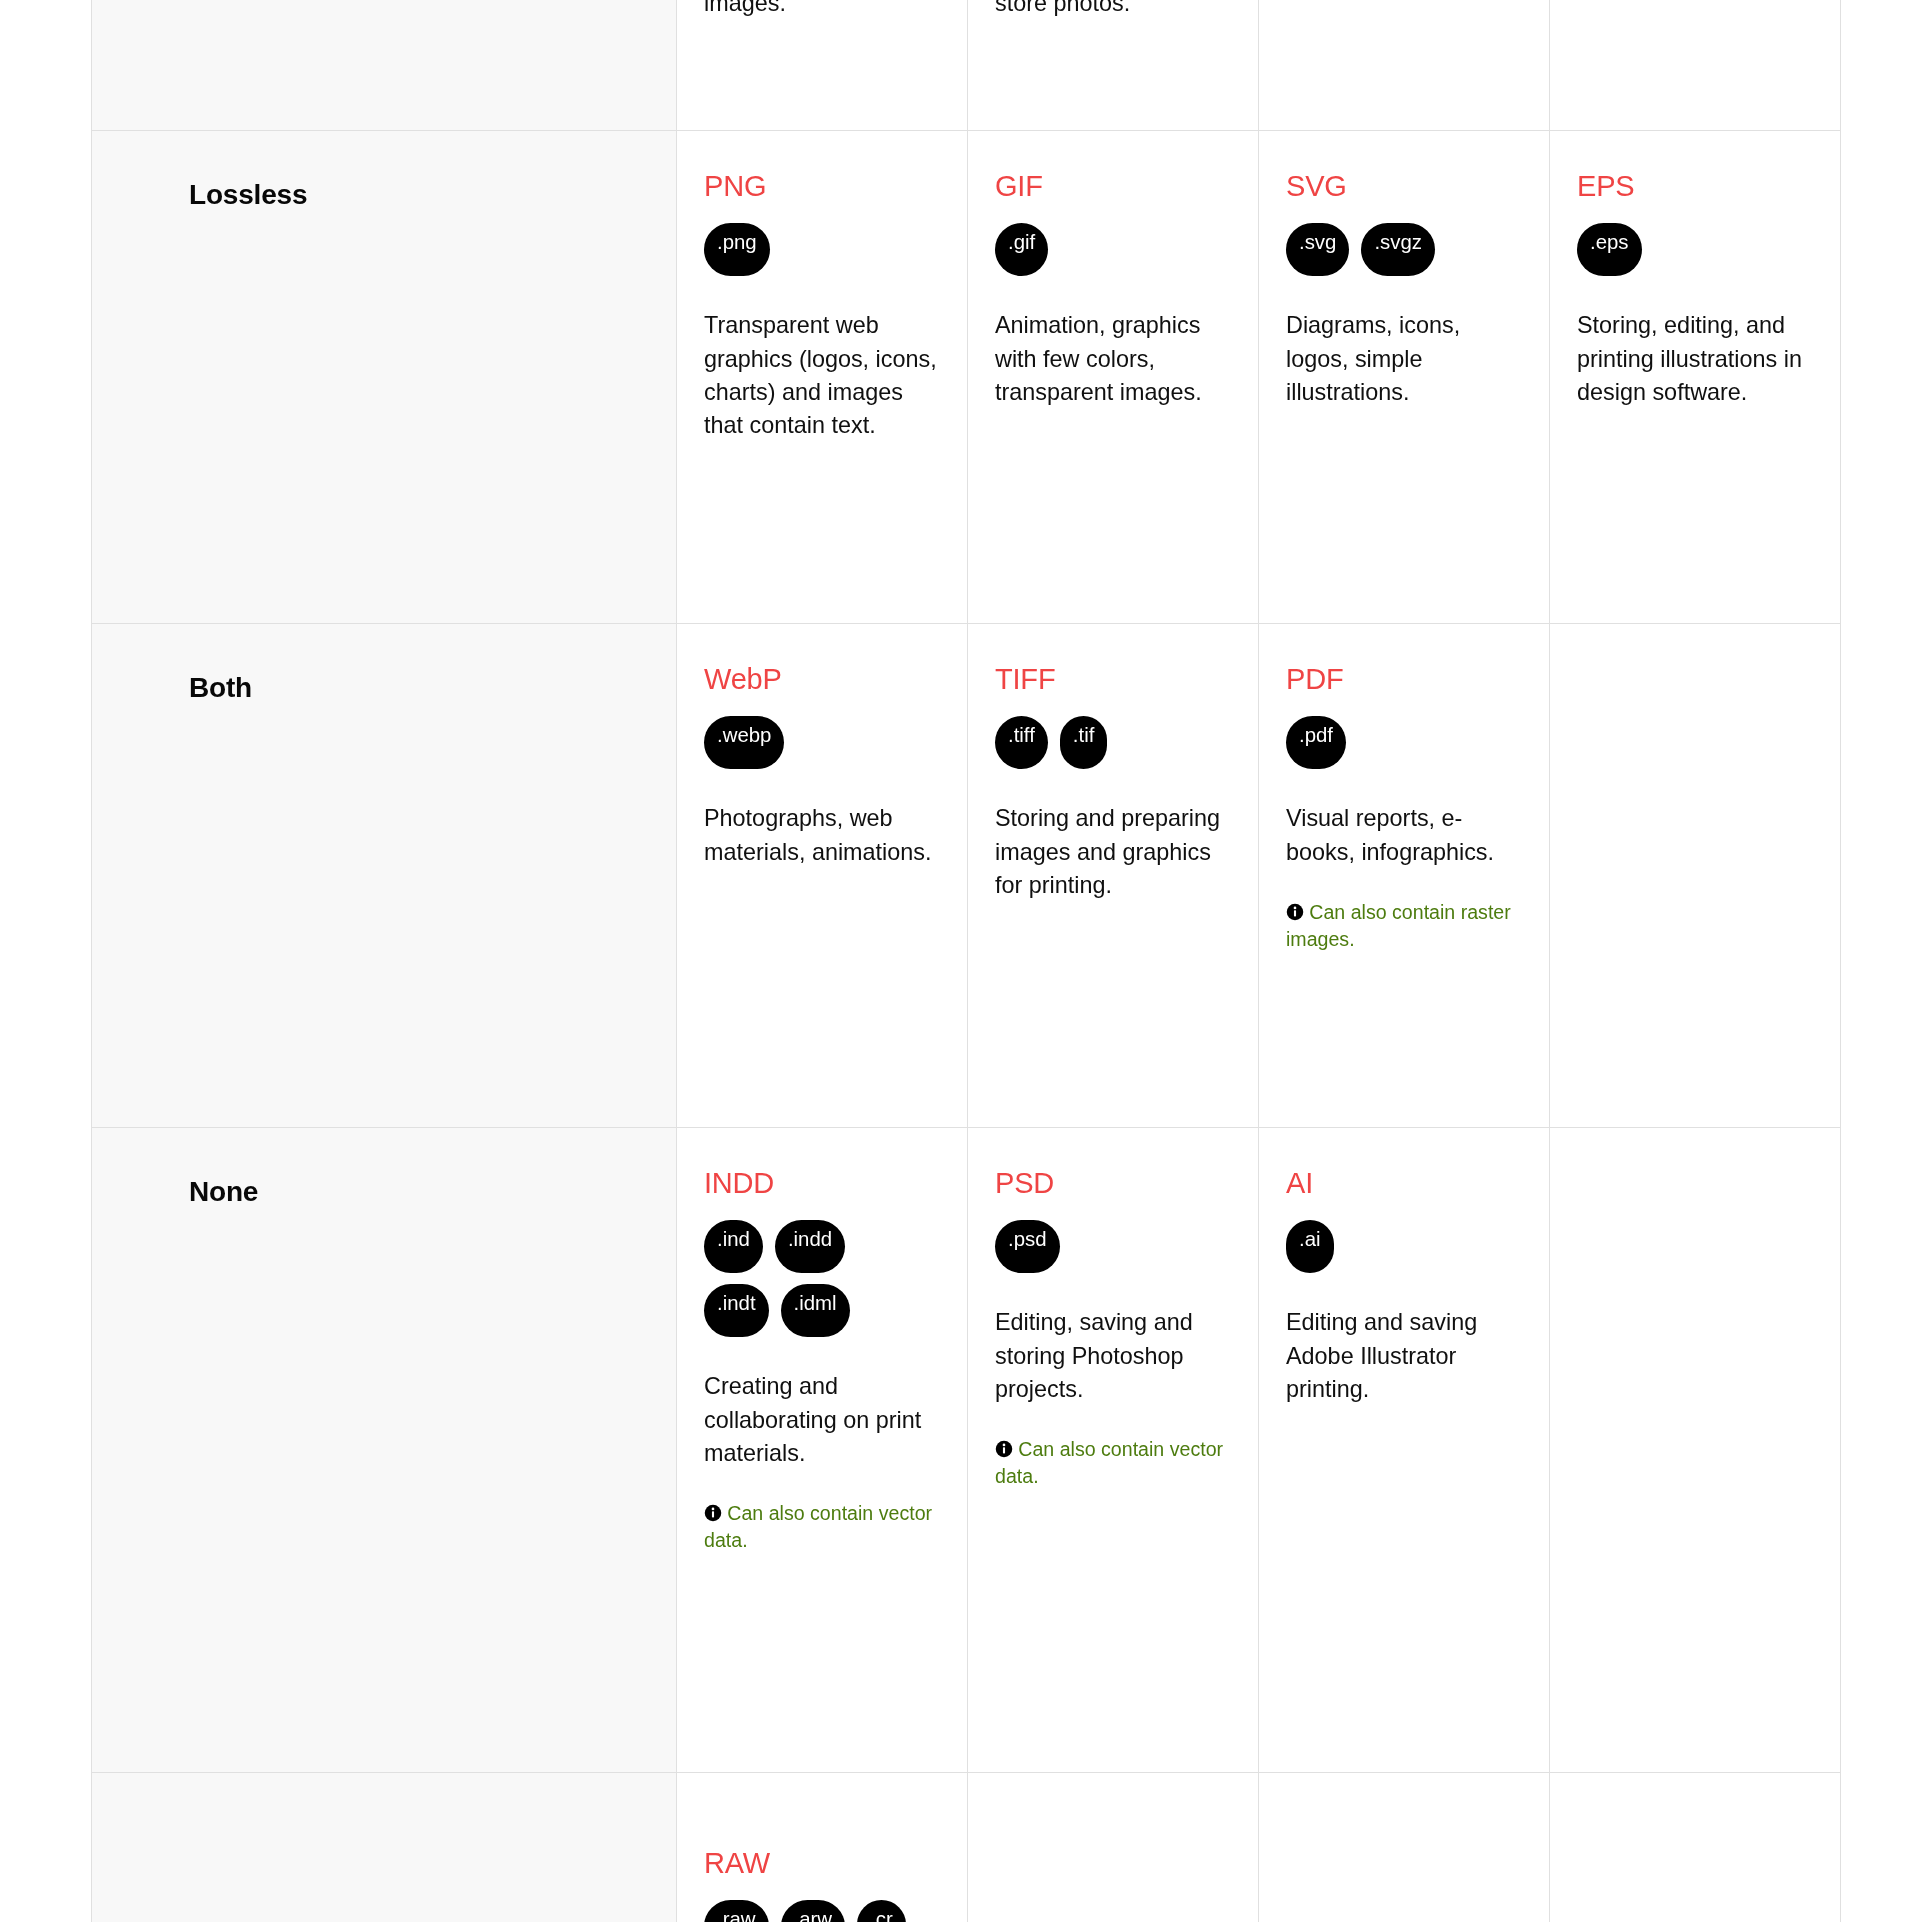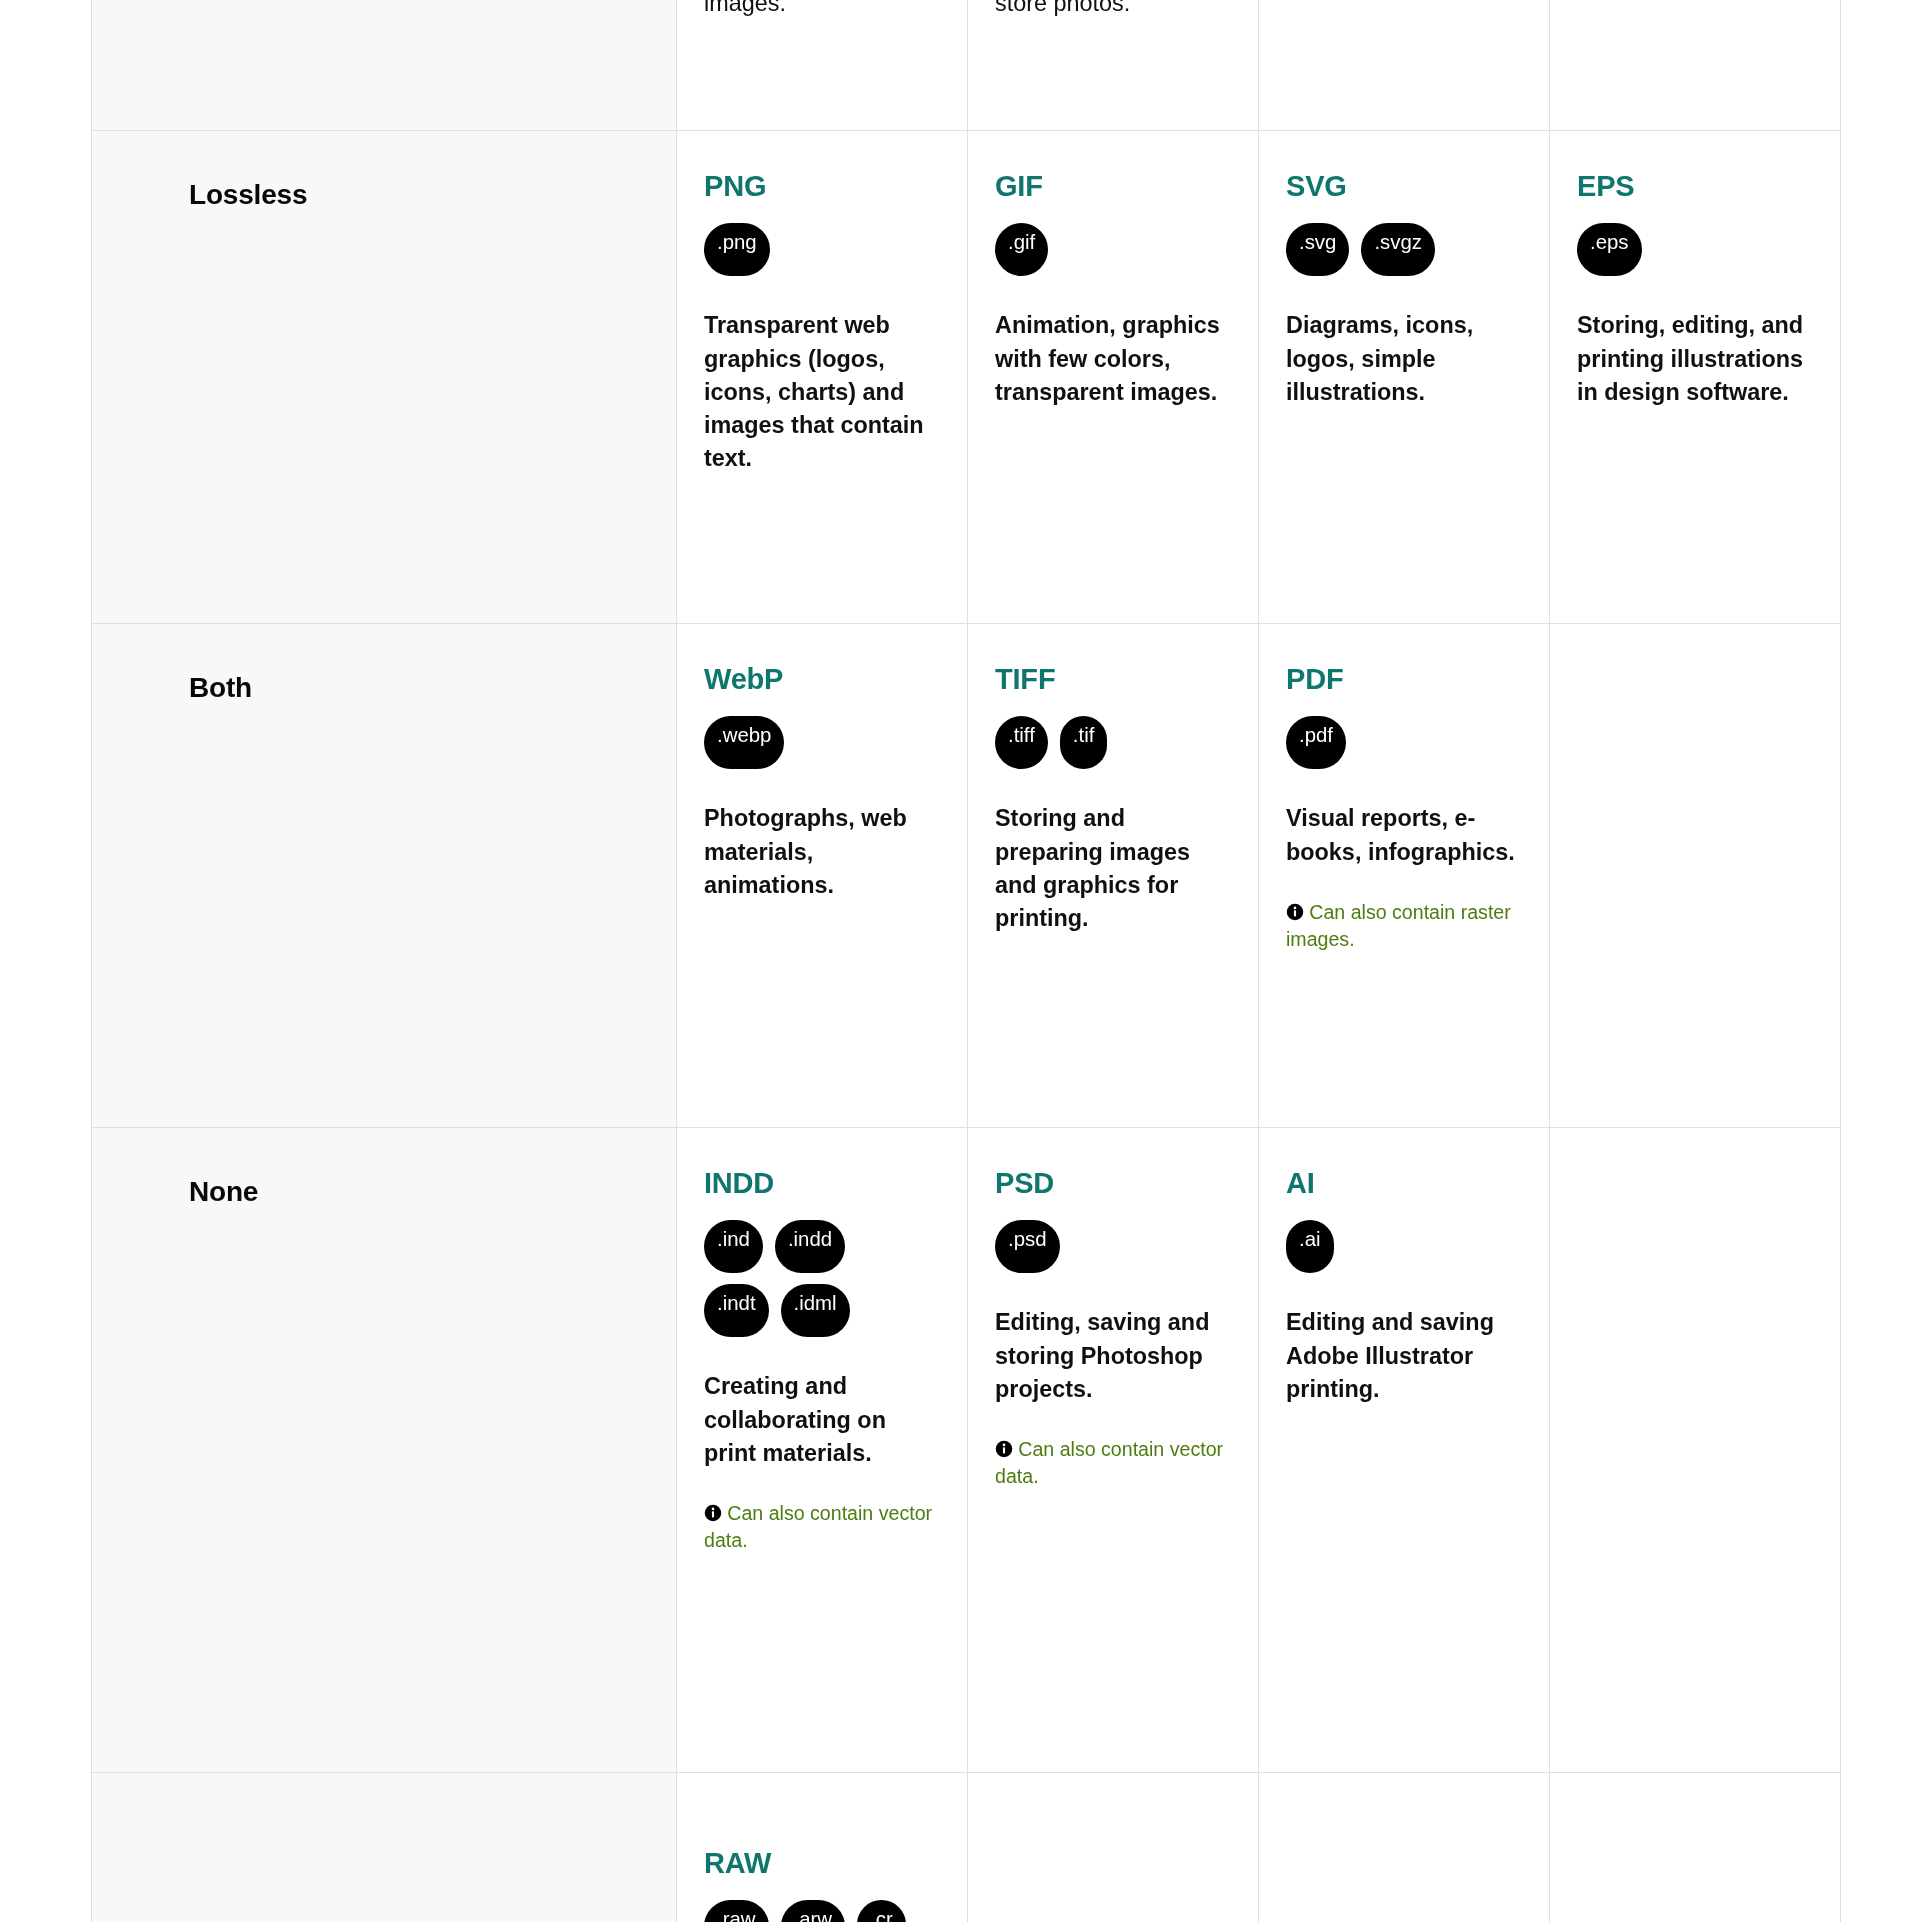--- a/index.html
+++ b/index.html
@@ -52,22 +52,22 @@
     line-height: 1.2;
   }
 
   td.fmt-cell {
     padding: 39px 29px 45px 27px;
     background: #ffffff;
   }
 
   .fmt-name {
     font-size: 29px;
-    font-weight: 700;
-    color: #0f766e;
+    font-weight: 400;
+    color: #ef4444;
     letter-spacing: -0.2px;
     line-height: 1.15;
     margin: 0 0 19.6px 0;
     white-space: nowrap;
   }
 
   .ext-row {
     display: flex;
     flex-wrap: wrap;
     gap: 10.6px 12px;
@@ -86,21 +86,21 @@
     line-height: 1;
     padding: 9px 13px 24px 13px;
     white-space: nowrap;
   }
 
   .fmt-desc {
     margin: 33px 0 0 0;
     font-size: 23.4px;
     line-height: 1.42;
     color: #101010;
-    font-weight: 700;
+    font-weight: 400;
   }
 
   .fmt-note {
     margin: 30px 0 0 0;
     font-size: 19.6px;
     line-height: 1.38;
     color: #4d7c0f;
     font-weight: 400;
   }
 

